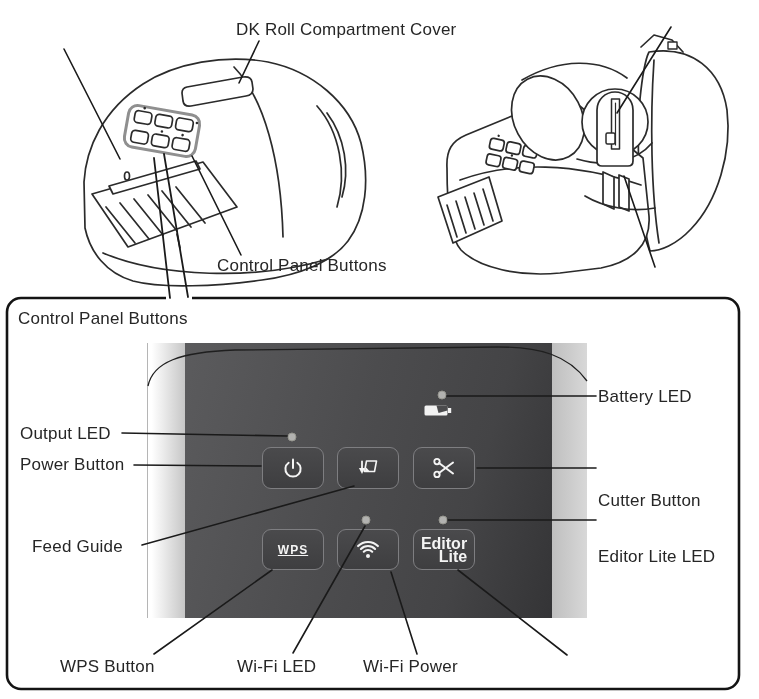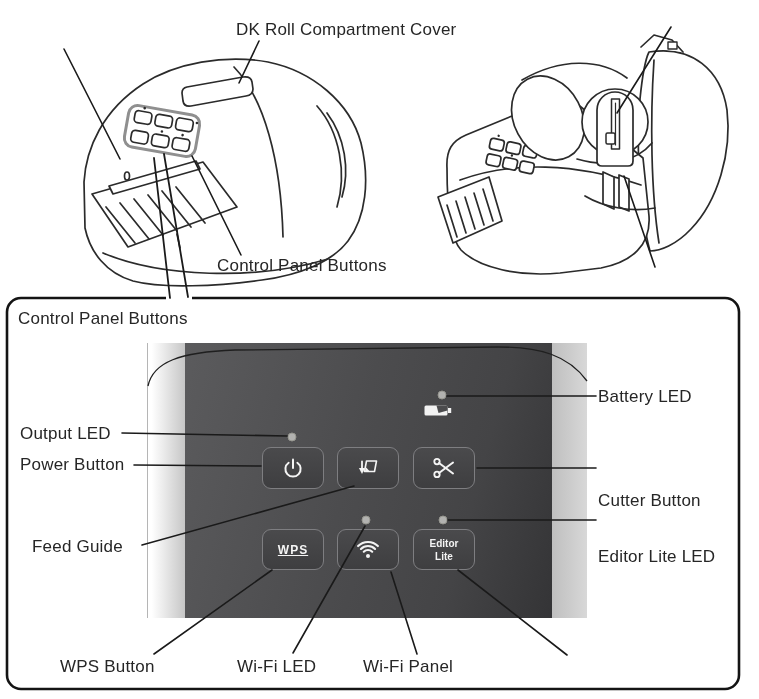--- a/index.html
+++ b/index.html
@@ -17,21 +17,21 @@
       background:linear-gradient(105deg,#5b5b5d 0%,#4c4c4e 45%,#444446 75%,#343436 100%);}
   #photo .strip-right{position:absolute;left:405px;top:0;width:35px;height:275px;
       background:linear-gradient(to right,#bfbfbf,#d8d8d8);}
   .pbtn{position:absolute;width:62px;height:42px;border-radius:9px;
       border:1px solid #7e7e81;box-sizing:border-box;
       background:linear-gradient(180deg,#4a4a4c,#3e3e40);
       display:flex;align-items:center;justify-content:center;flex-direction:column;
       color:#f4f4f4;}
   .pbtn svg{display:block;}
   .wps-txt{font-size:12px;font-weight:bold;letter-spacing:1px;color:#f4f4f4;text-decoration:underline;}
-  .edl-txt{font-size:10px;font-weight:bold;line-height:13px;color:#f4f4f4;text-align:center;}
+  .edl-txt{font-size:16px;font-weight:bold;line-height:13px;color:#f4f4f4;text-align:right;}
 </style>
 </head>
 <body>
 
 <div id="stage">
 
   <div id="photo">
     <div class="strip-left"></div>
     <div class="dark"></div>
     <div class="strip-right"></div>
@@ -204,14 +204,14 @@
 
   <div class="lbl" style="left:18px;top:309px;">Control Panel Buttons</div>
   <div class="lbl" style="left:20px;top:424px;">Output LED</div>
   <div class="lbl" style="left:20px;top:455px;">Power Button</div>
   <div class="lbl" style="left:32px;top:537px;">Feed Guide</div>
   <div class="lbl" style="left:598px;top:387px;">Battery LED</div>
   <div class="lbl" style="left:598px;top:459px;margin-top:32px;">Cutter Button</div>
   <div class="lbl" style="left:598px;top:511px;margin-top:36px;">Editor Lite LED</div>
   <div class="lbl" style="left:60px;top:657px;">WPS Button</div>
   <div class="lbl" style="left:237px;top:657px;">Wi-Fi LED</div>
-  <div class="lbl" style="left:363px;top:657px;">Wi-Fi Panel</div>
+  <div class="lbl" style="left:363px;top:657px;">Wi-Fi Power</div>
 </div>
 
 </body></html>

